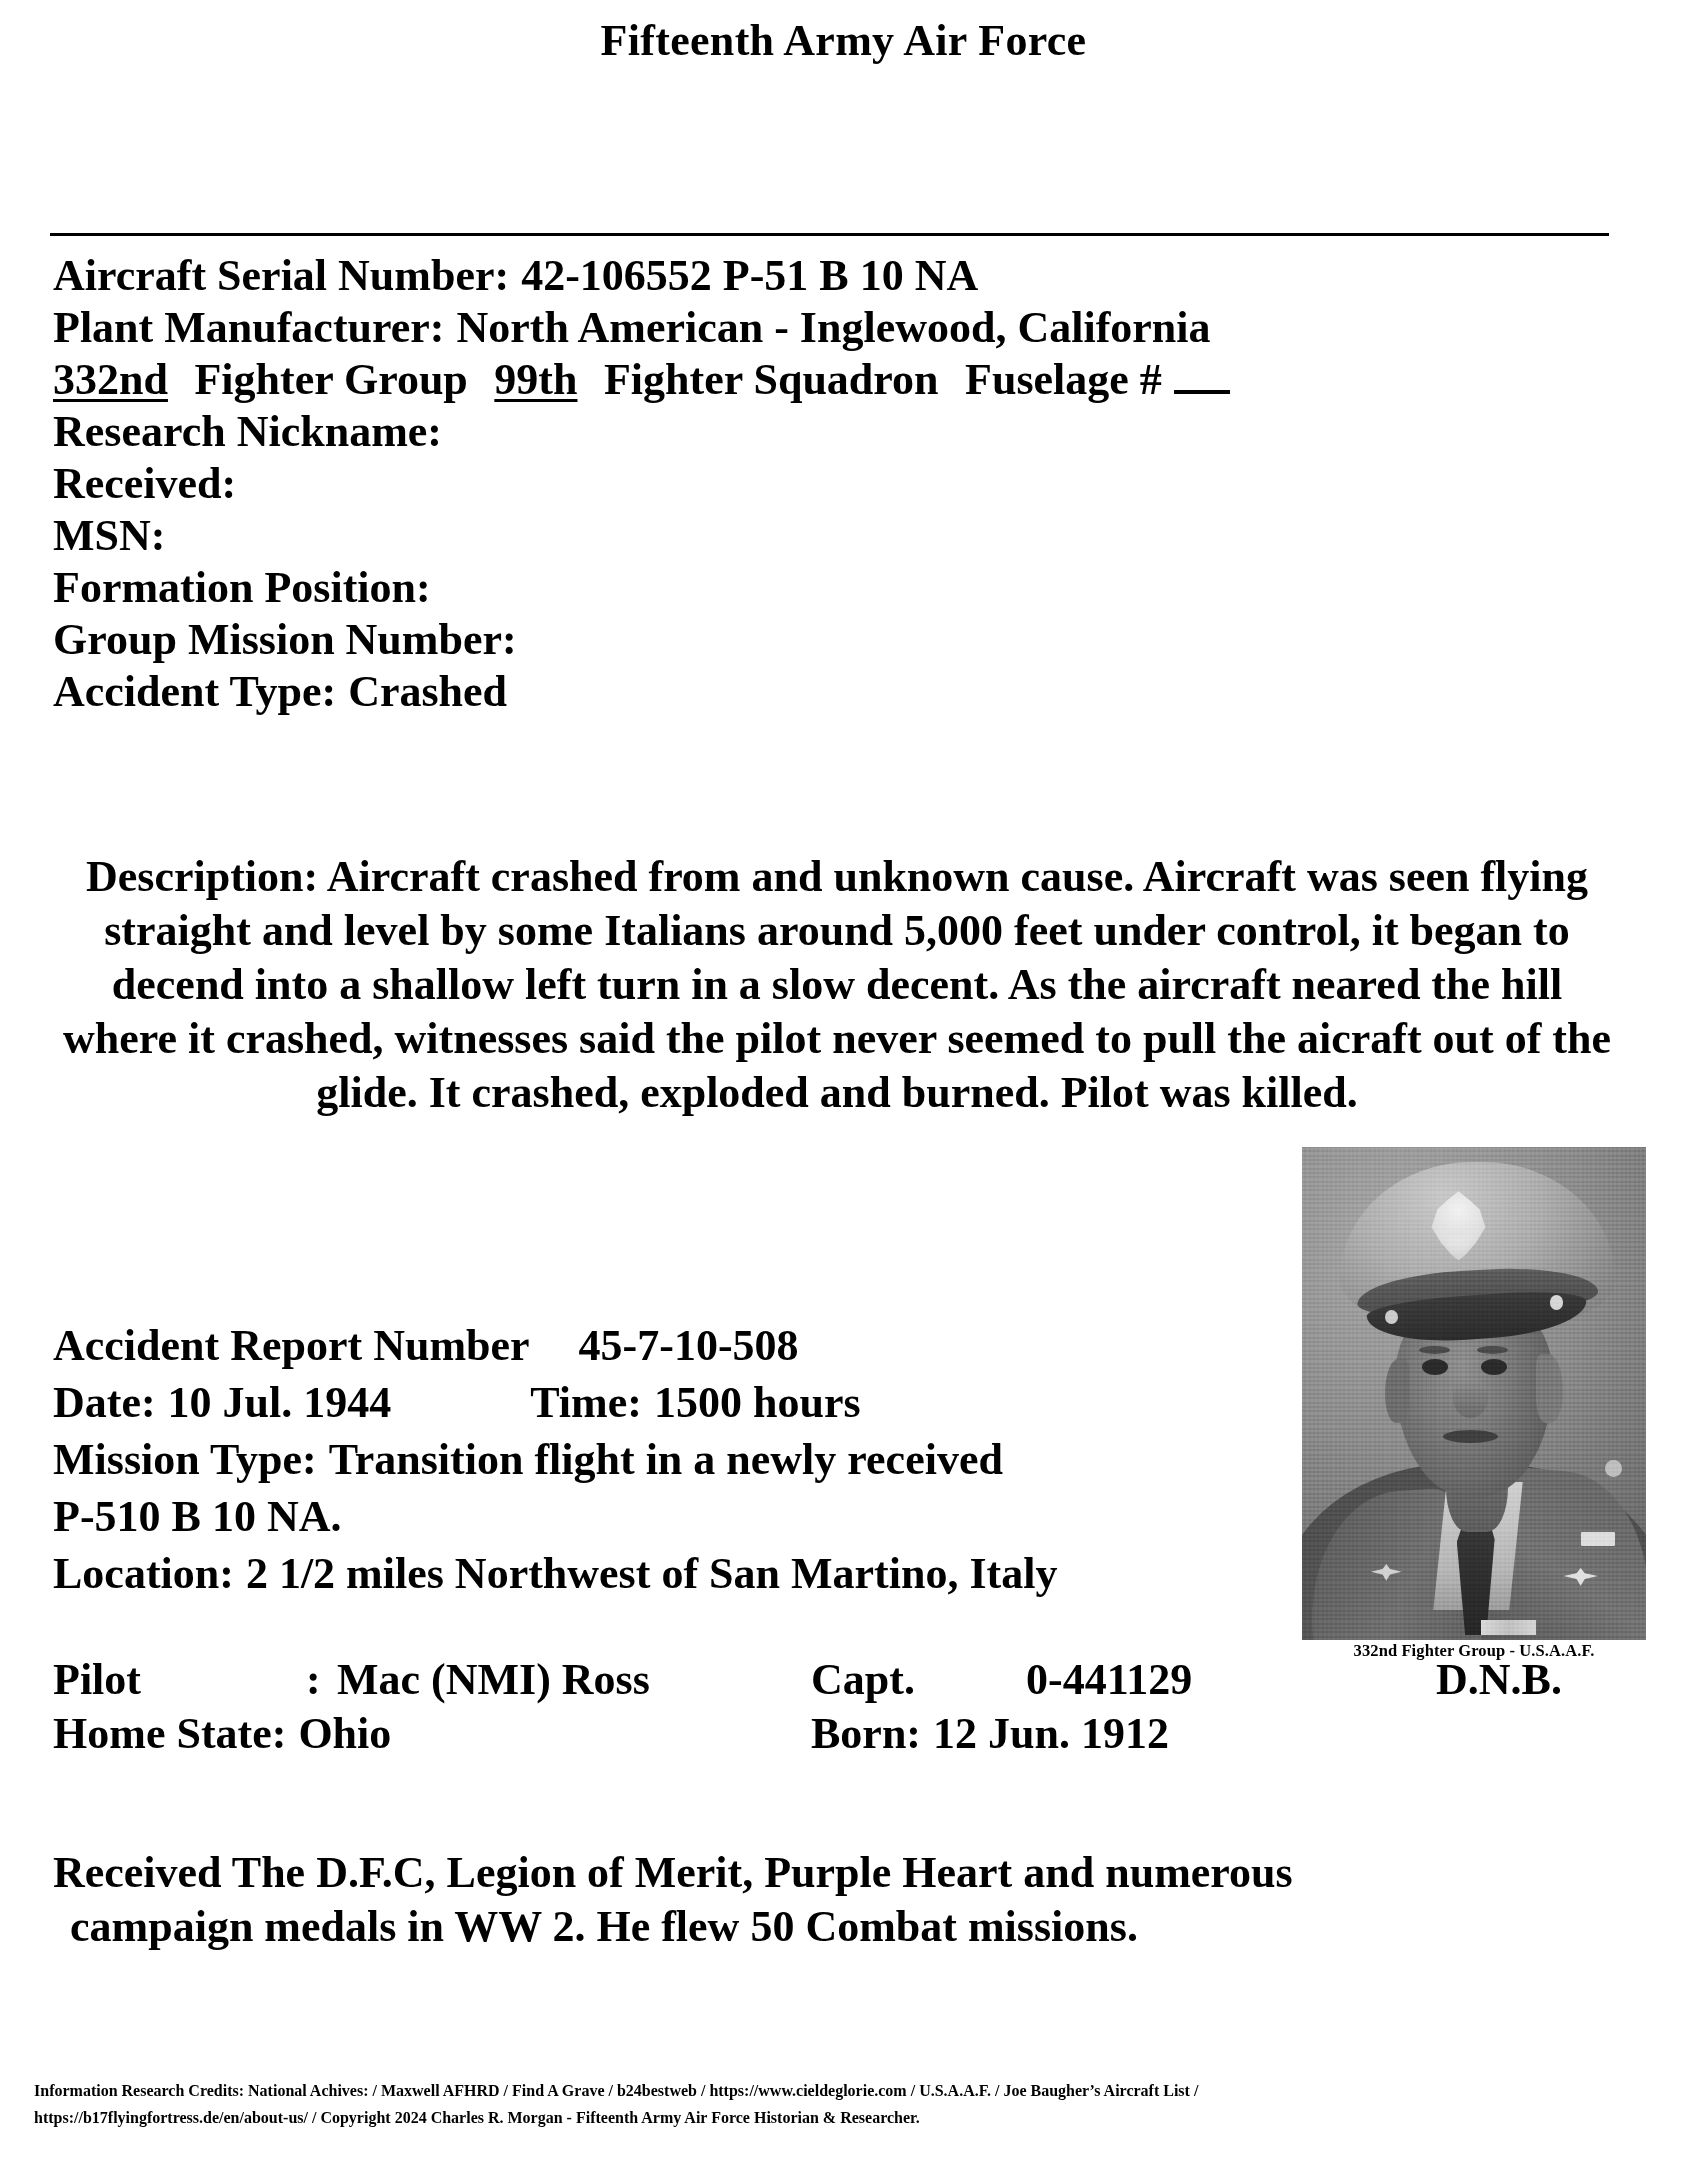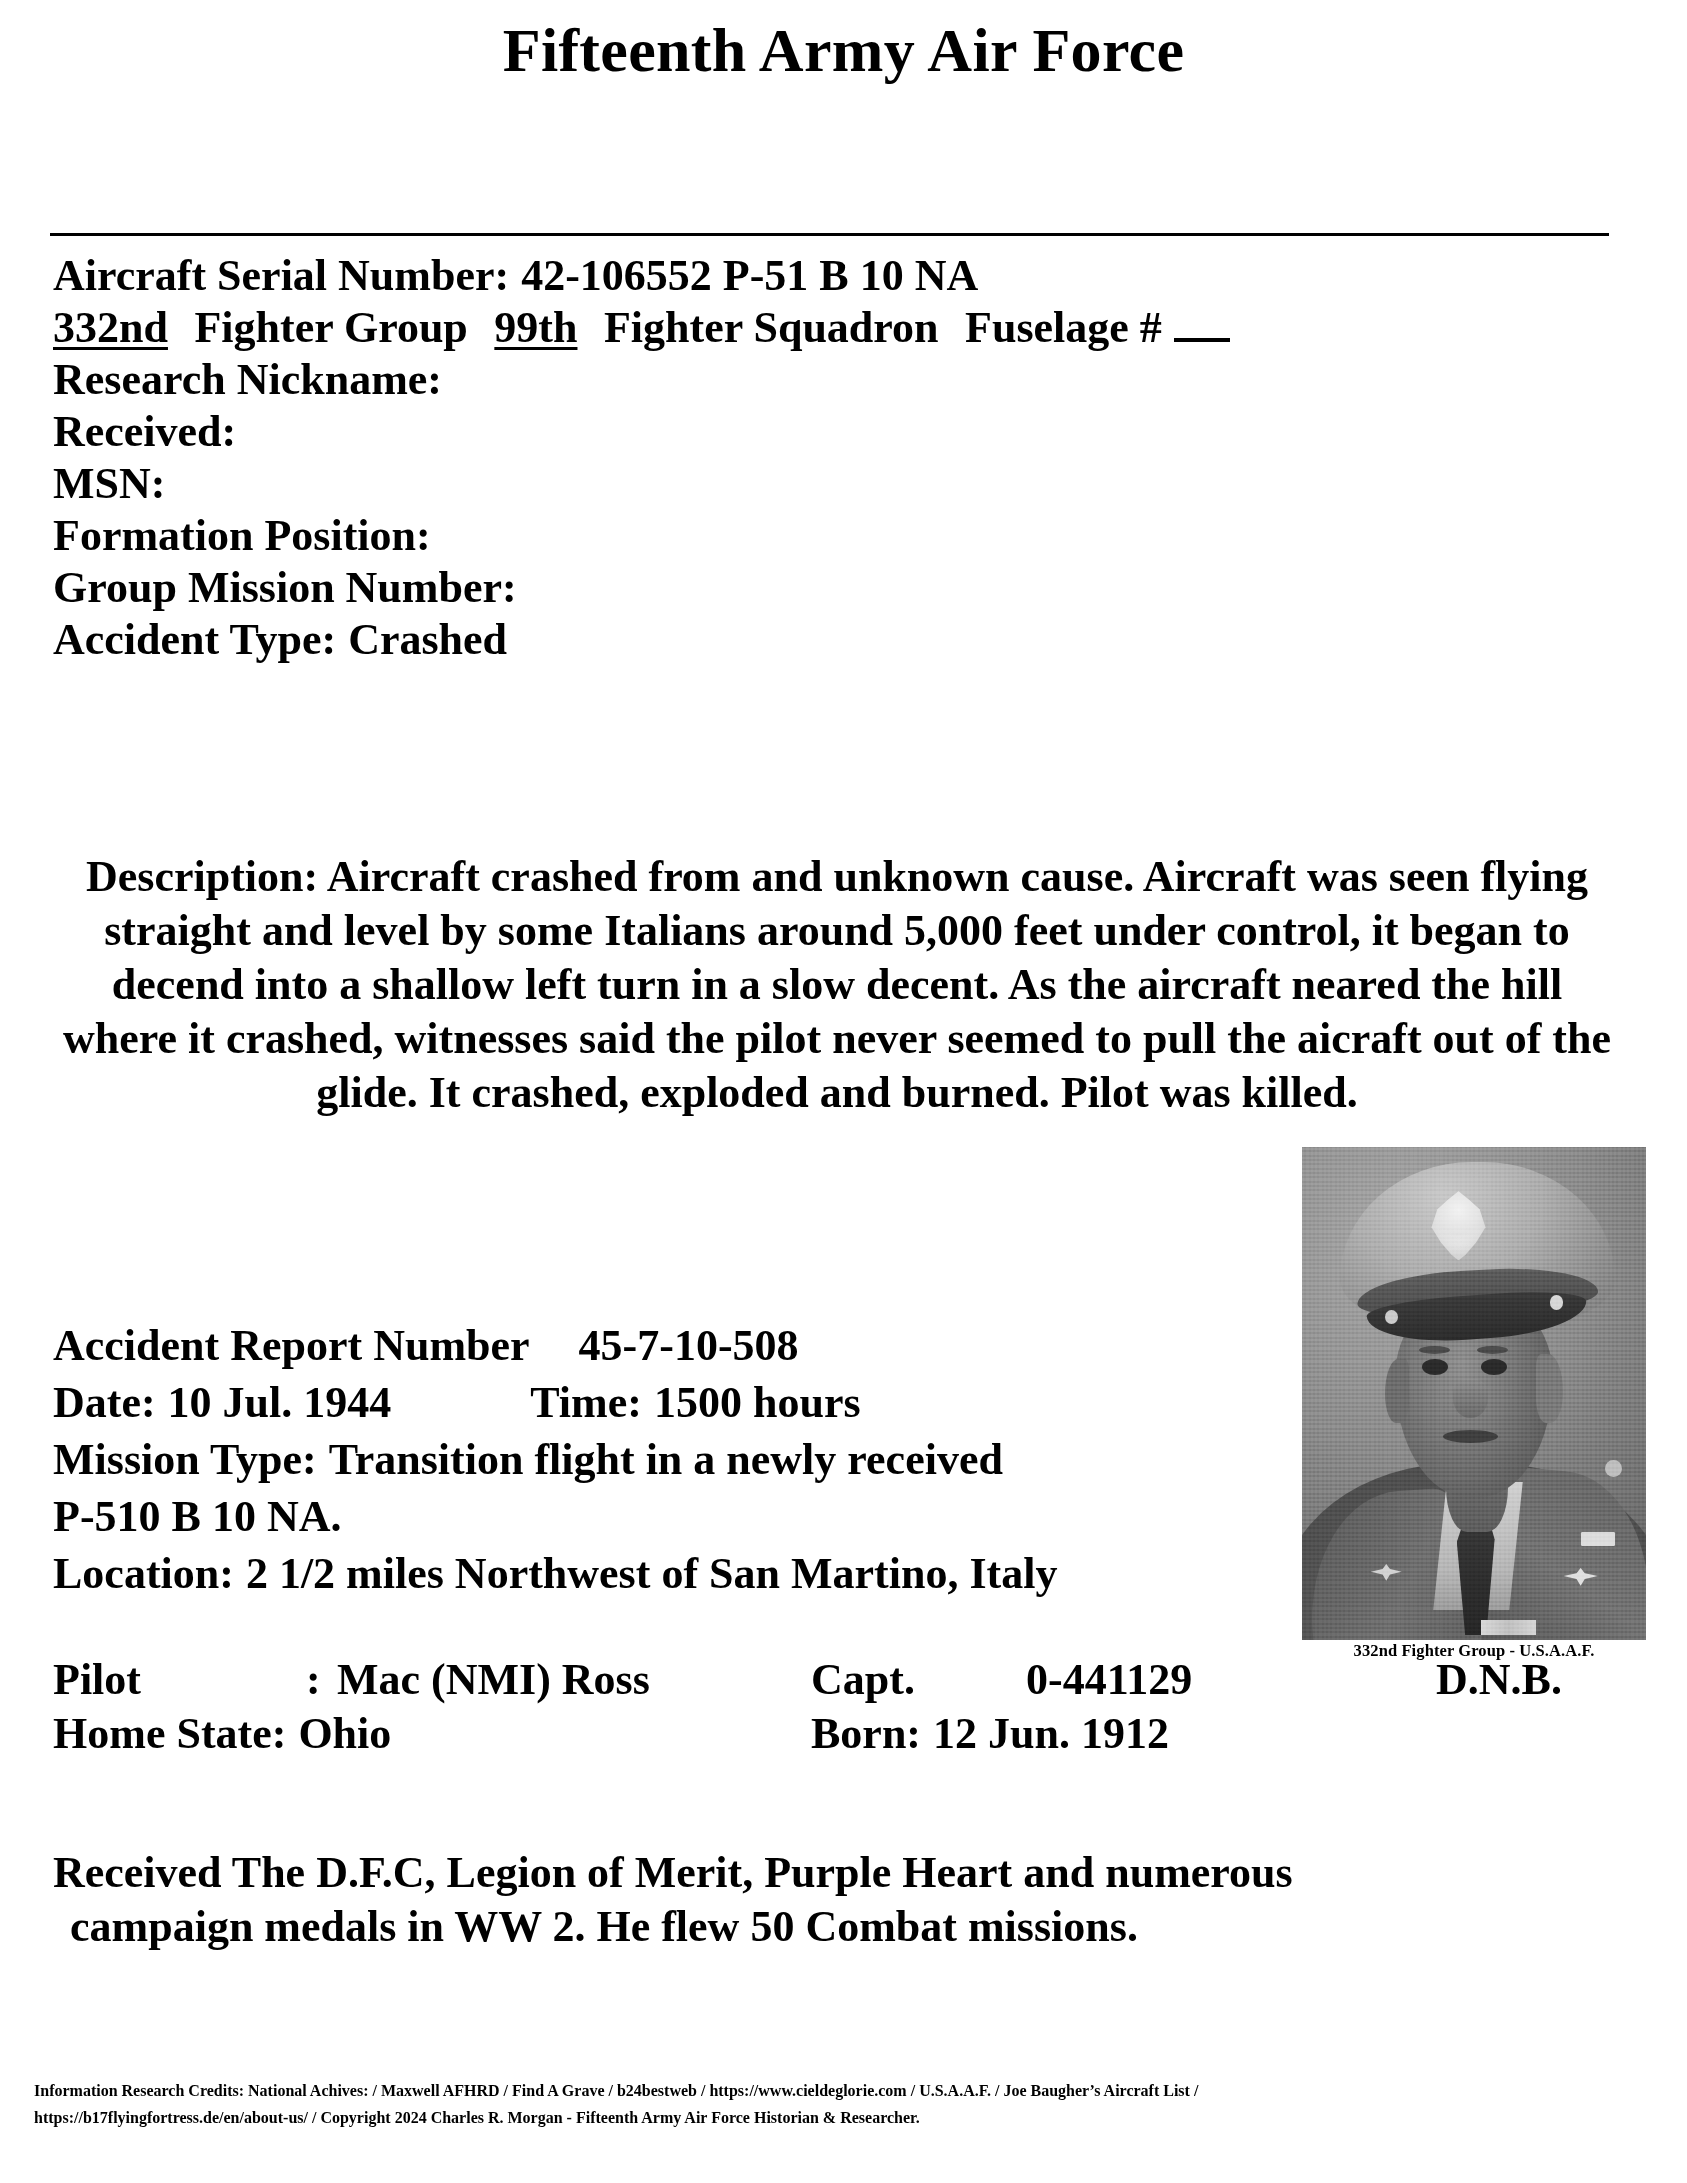--- a/index.html
+++ b/index.html
@@ -28,21 +28,21 @@
   
   .title-block {
     position: absolute;
     top: 18.5px;
     left: 0;
     width: 1687px;
     text-align: center;
   }
   .title-line {
     font-weight: bold;
-    font-size: 62px;
+    font-size: 44px;
     line-height: 1.0;
     letter-spacing: 0.3px;
     white-space: nowrap;
   }
   .title-line.second {
     margin-top: 18.5px;
   }
 
   .title-rule {
     position: absolute;
@@ -448,20 +448,23 @@
     <div class="title-line">Fifteenth Army Air Force</div>
   </div>
   <div class="title-rule"></div>
 
   <div class="body-area">
 
     <div class="line">
       <span class="label">Aircraft Serial Number:</span><span class="sp-sm"></span><span class="val">42-106552 P-51 B 10 NA</span>
     </div>
 
+    <div class="line">
+      <span class="label">Plant Manufacturer:</span><span class="sp-sm"></span><span class="val">North American - Inglewood, California</span>
+    </div>
 
     <div class="unit-line">
       <span class="val underlined">332nd</span><span class="sp-md"></span><span class="label">Fighter Group</span><span class="sp-md"></span><span class="val underlined">99th</span><span class="sp-md"></span><span class="label">Fighter Squadron</span><span class="sp-md"></span><span class="label">Fuselage #</span><span class="sp-sm"></span><span class="blank-underline"></span>
     </div>
 
     <div class="line">
       <span class="label">Research Nickname:</span><span class="sp-sm"></span><span class="val"></span>
     </div>
 
     <div class="line">

